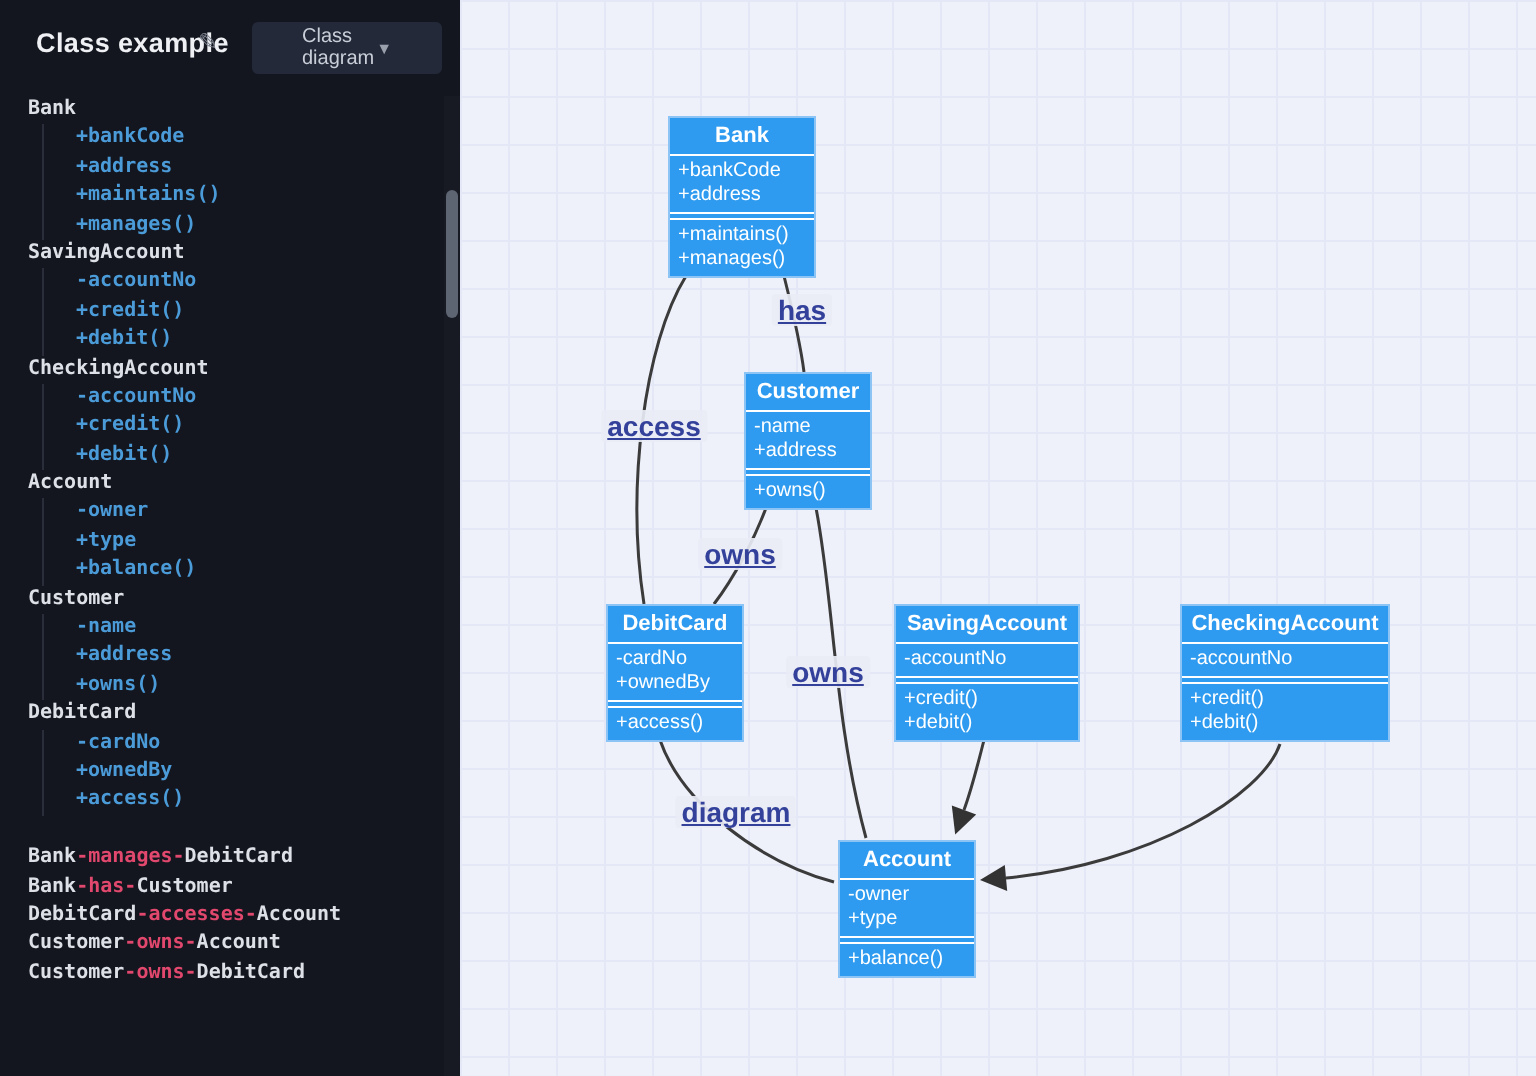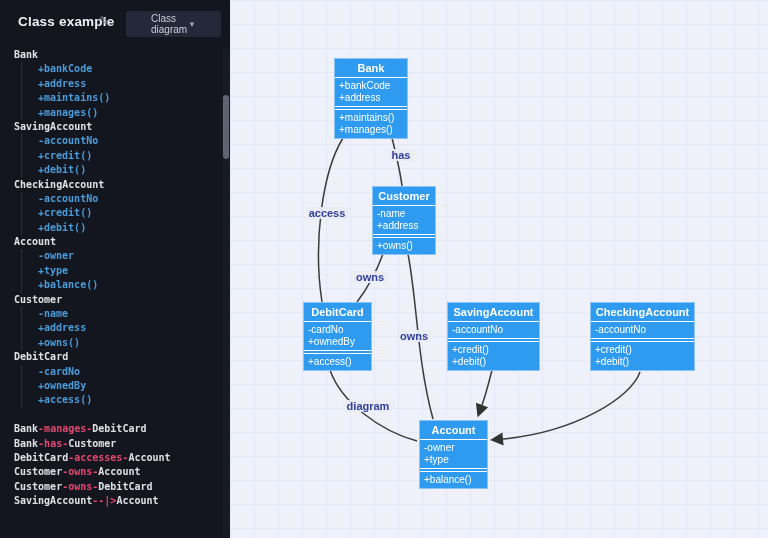--- a/index.html
+++ b/index.html
@@ -30,22 +30,22 @@
   
   .canvas{position:absolute;left:230px;top:0;width:538px;height:538px;background:#eef1fa;
     background-image:linear-gradient(#e4e8f6 1px,transparent 1px),linear-gradient(90deg,#e4e8f6 1px,transparent 1px);
     background-size:24px 24px;}
   .edges{position:absolute;left:0;top:0;z-index:1;}
   .node{position:absolute;z-index:2;background:#2e9bf0;border:1px solid #8cc4f6;color:#ffffff;box-sizing:border-box;}
   .node-title{font-size:11px;font-weight:bold;text-align:center;height:18px;line-height:18px;border-bottom:1px solid #ffffff;}
   .node-sec{padding:2px 4px;font-size:10px;line-height:12px;}
   .node-sec.attrs{border-bottom:1px solid #ffffff;}
   .node-sec.methods{border-top:1px solid #ffffff;margin-top:2px;}
-  .edge-label{position:absolute;z-index:3;transform:translate(-50%,-50%);font-size:11px;font-weight:bold;color:#33419b;
-              background:rgba(233,236,245,.92);padding:0 3px;border-radius:2px;white-space:nowrap;}
+  .edge-label{position:absolute;z-index:3;transform:translate(-50%,-50%);font-size:14px;font-weight:bold;color:#33419b;
+              background:rgba(233,236,245,.92);padding:0 3px;border-radius:2px;white-space:nowrap;text-decoration:underline;}
 </style>
 </head>
 <body>
 
 <div class="app">
 
   <div class="panel">
     <div class="hdr">
       <span class="hdr-title">Class example</span>
       <span class="edit-ic">✎</span>
@@ -87,21 +87,20 @@
       <div class="cl mem"><span class="tk-mem">+ownedBy</span></div>
       <div class="cl mem"><span class="tk-mem">+access()</span></div>
 
       <div class="cl"></div>
 
       <div class="cl"><span class="tk-cls">Bank</span><span class="tk-op">-manages-</span><span class="tk-cls">DebitCard</span></div>
       <div class="cl"><span class="tk-cls">Bank</span><span class="tk-op">-has-</span><span class="tk-cls">Customer</span></div>
       <div class="cl"><span class="tk-cls">DebitCard</span><span class="tk-op">-accesses-</span><span class="tk-cls">Account</span></div>
       <div class="cl"><span class="tk-cls">Customer</span><span class="tk-op">-owns-</span><span class="tk-cls">Account</span></div>
       <div class="cl"><span class="tk-cls">Customer</span><span class="tk-op">-owns-</span><span class="tk-cls">DebitCard</span></div>
-      <div class="cl"><span class="tk-cls">SavingAccount</span><span class="tk-op">--|&gt;</span><span class="tk-cls">Account</span></div>
     </div>
 
     <div class="scroll-track">
       <div class="scroll-thumb"></div>
     </div>
   </div>
 
   <div class="canvas">
 
     <svg class="edges" width="538" height="538" viewBox="0 0 538 538">

